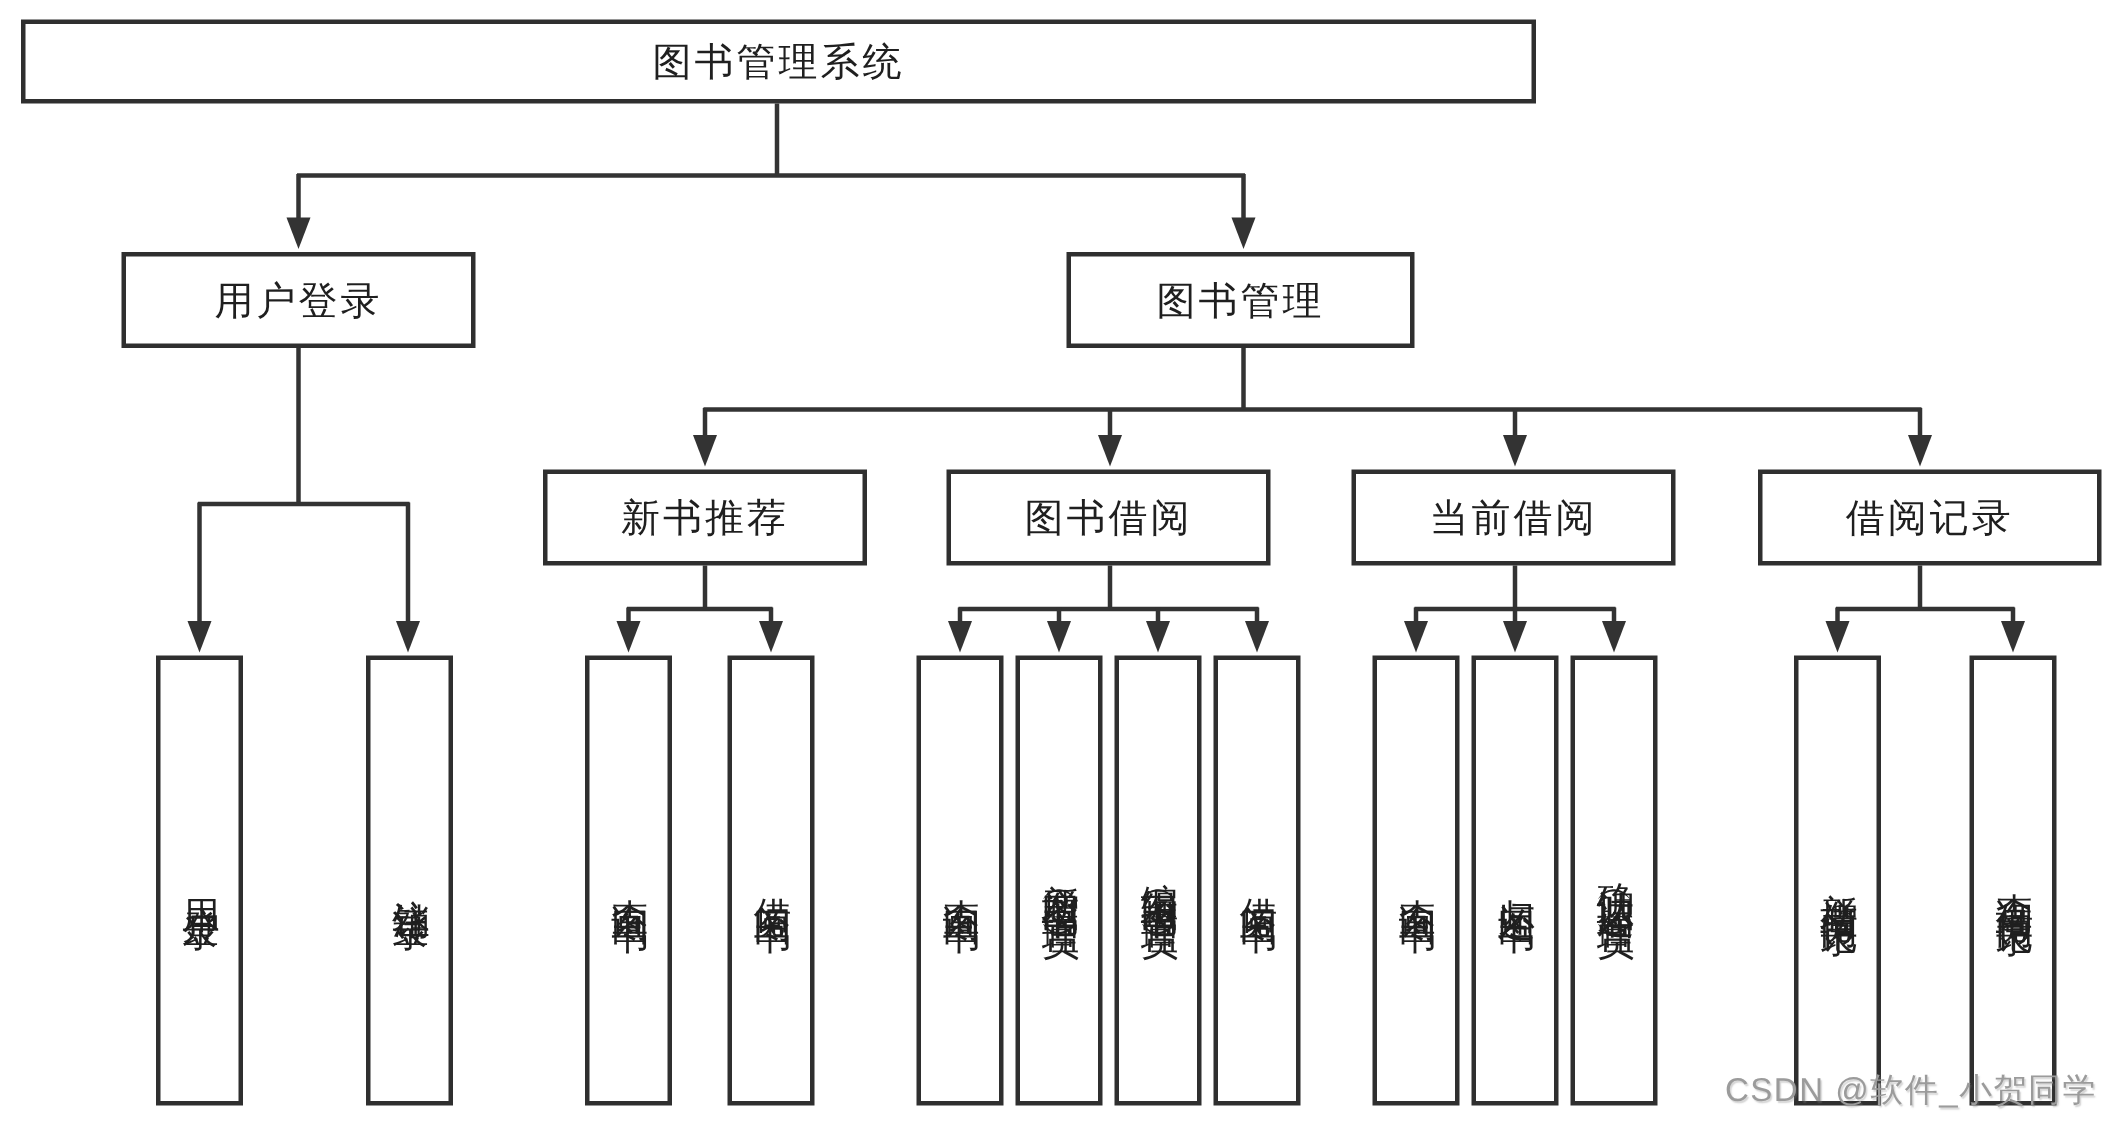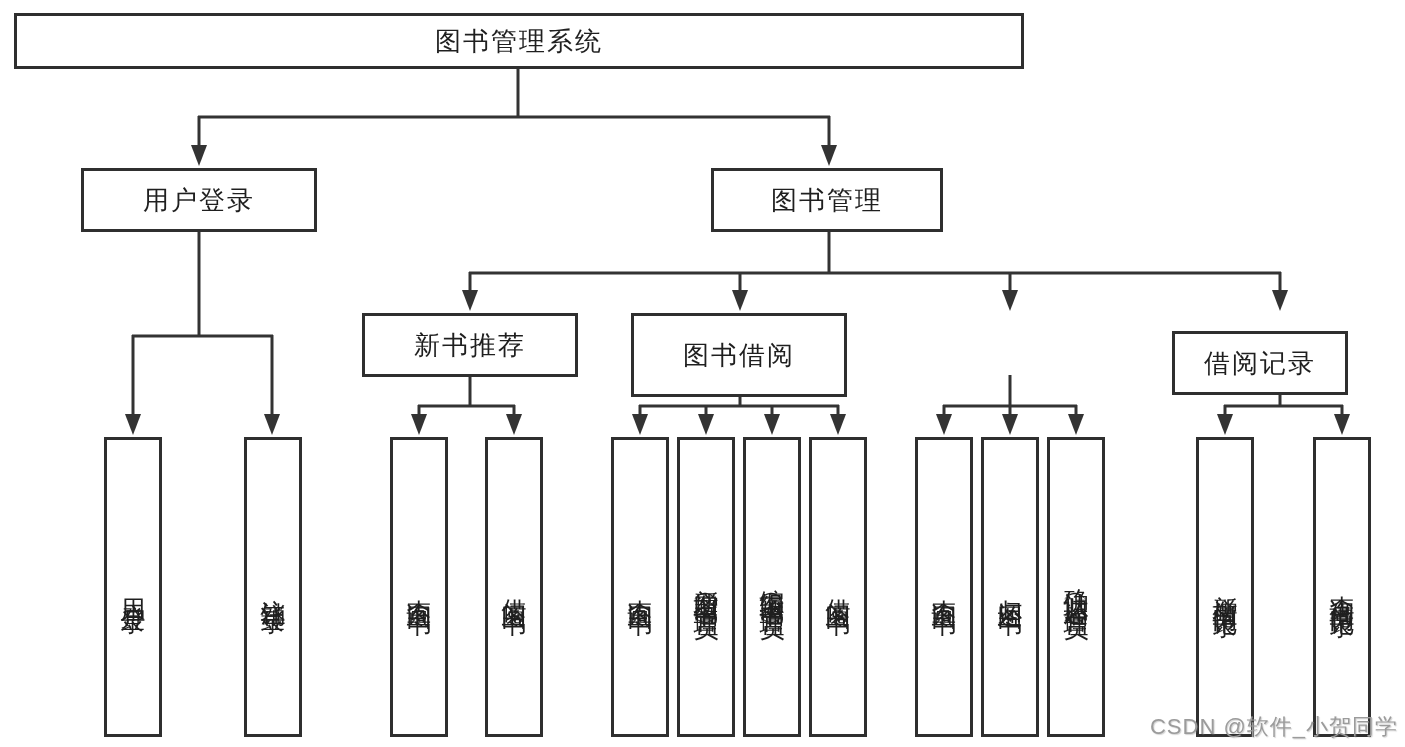--- a/index.html
+++ b/index.html
@@ -163,24 +163,27 @@
   <div class="hbox" style="left:81px;top:168px;width:236px;height:64px;">
     <span>用户登录</span>
   </div>
   <div class="hbox" style="left:711px;top:168px;width:232px;height:64px;">
     <span>图书管理</span>
   </div>
 
   <div class="hbox" style="left:362px;top:313px;width:216px;height:64px;">
     <span>新书推荐</span>
   </div>
-  <div class="hbox" style="left:631px;top:313px;width:216px;height:84px;">
+  <div class="hbox" style="left:631px;top:313px;width:216px;height:64px;">
     <span>图书借阅</span>
   </div>
-  <div class="hbox" style="left:1172px;top:313px;width:176px;height:64px;margin-top:18px;">
+  <div class="hbox" style="left:901px;top:313px;width:216px;height:64px;">
+    <span>当前借阅</span>
+  </div>
+  <div class="hbox" style="left:1172px;top:313px;width:229px;height:64px;">
     <span>借阅记录</span>
   </div>
 
   <div class="vbox" style="left:104px;">
     <span class="vlabel">用户登录</span>
   </div>
   <div class="vbox" style="left:244px;">
     <span class="vlabel">注销登录</span>
   </div>
 

